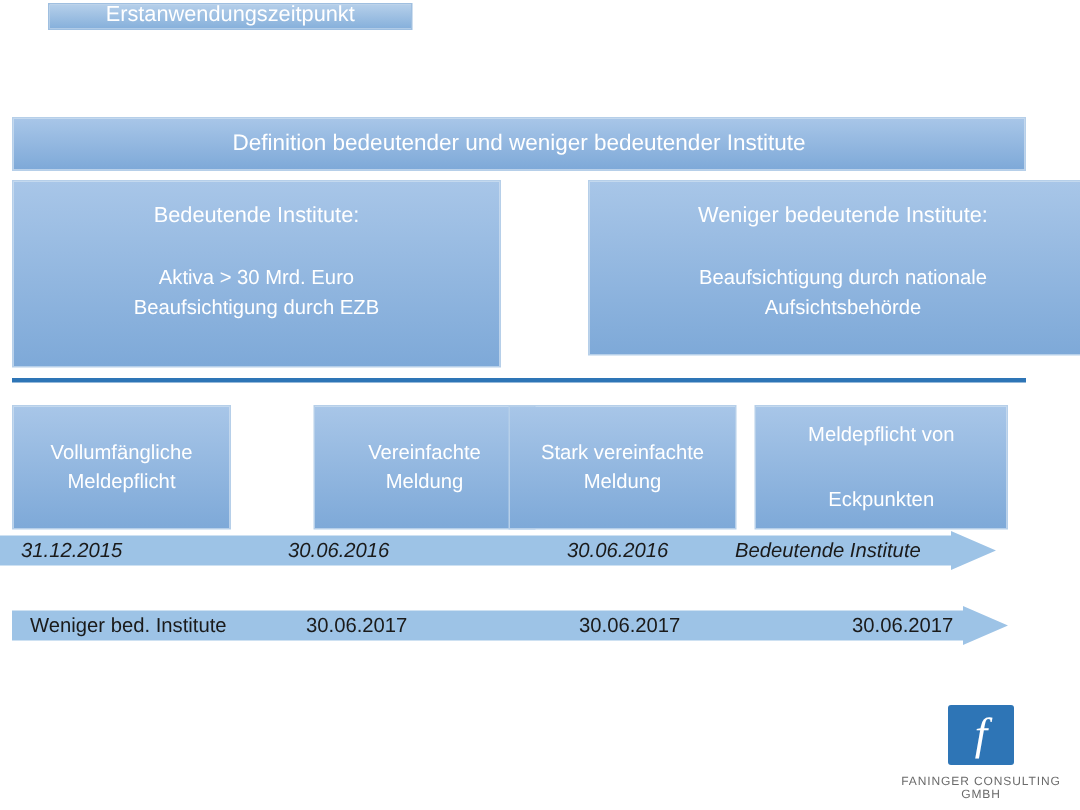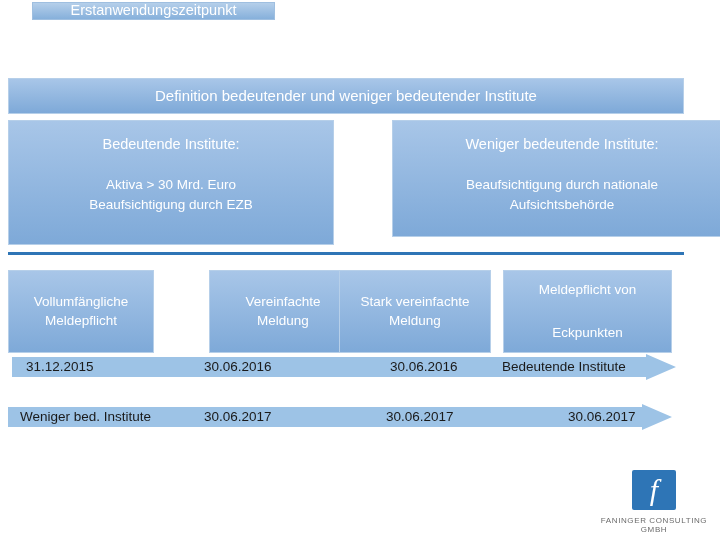--- a/index.html
+++ b/index.html
@@ -103,21 +103,21 @@
   #duty-box-0 { left: 8px;   width: 146px; }
   #duty-box-1 { left: 179px; width: 148px; margin-left: 30px; }
   #duty-box-2 { left: 339px; width: 152px; }
   #duty-box-3 { left: 503px; width: 169px; gap: 24px; }
 
   
   .arrow-band {
     position: absolute;
     height: 26px;
   }
-  #arrow-band-1 { left: 12px; top: 354px; width: 664px; }
+  #arrow-band-1 { left: 0; top: 354px; width: 664px; font-style: italic; }
   #arrow-band-2 { left: 8px; top: 404px; width: 664px; }
   .arrow-band svg {
     position: absolute;
     left: 0;
     top: 0;
     width: 100%;
     height: 100%;
   }
   .arrow-label {
     position: absolute;

